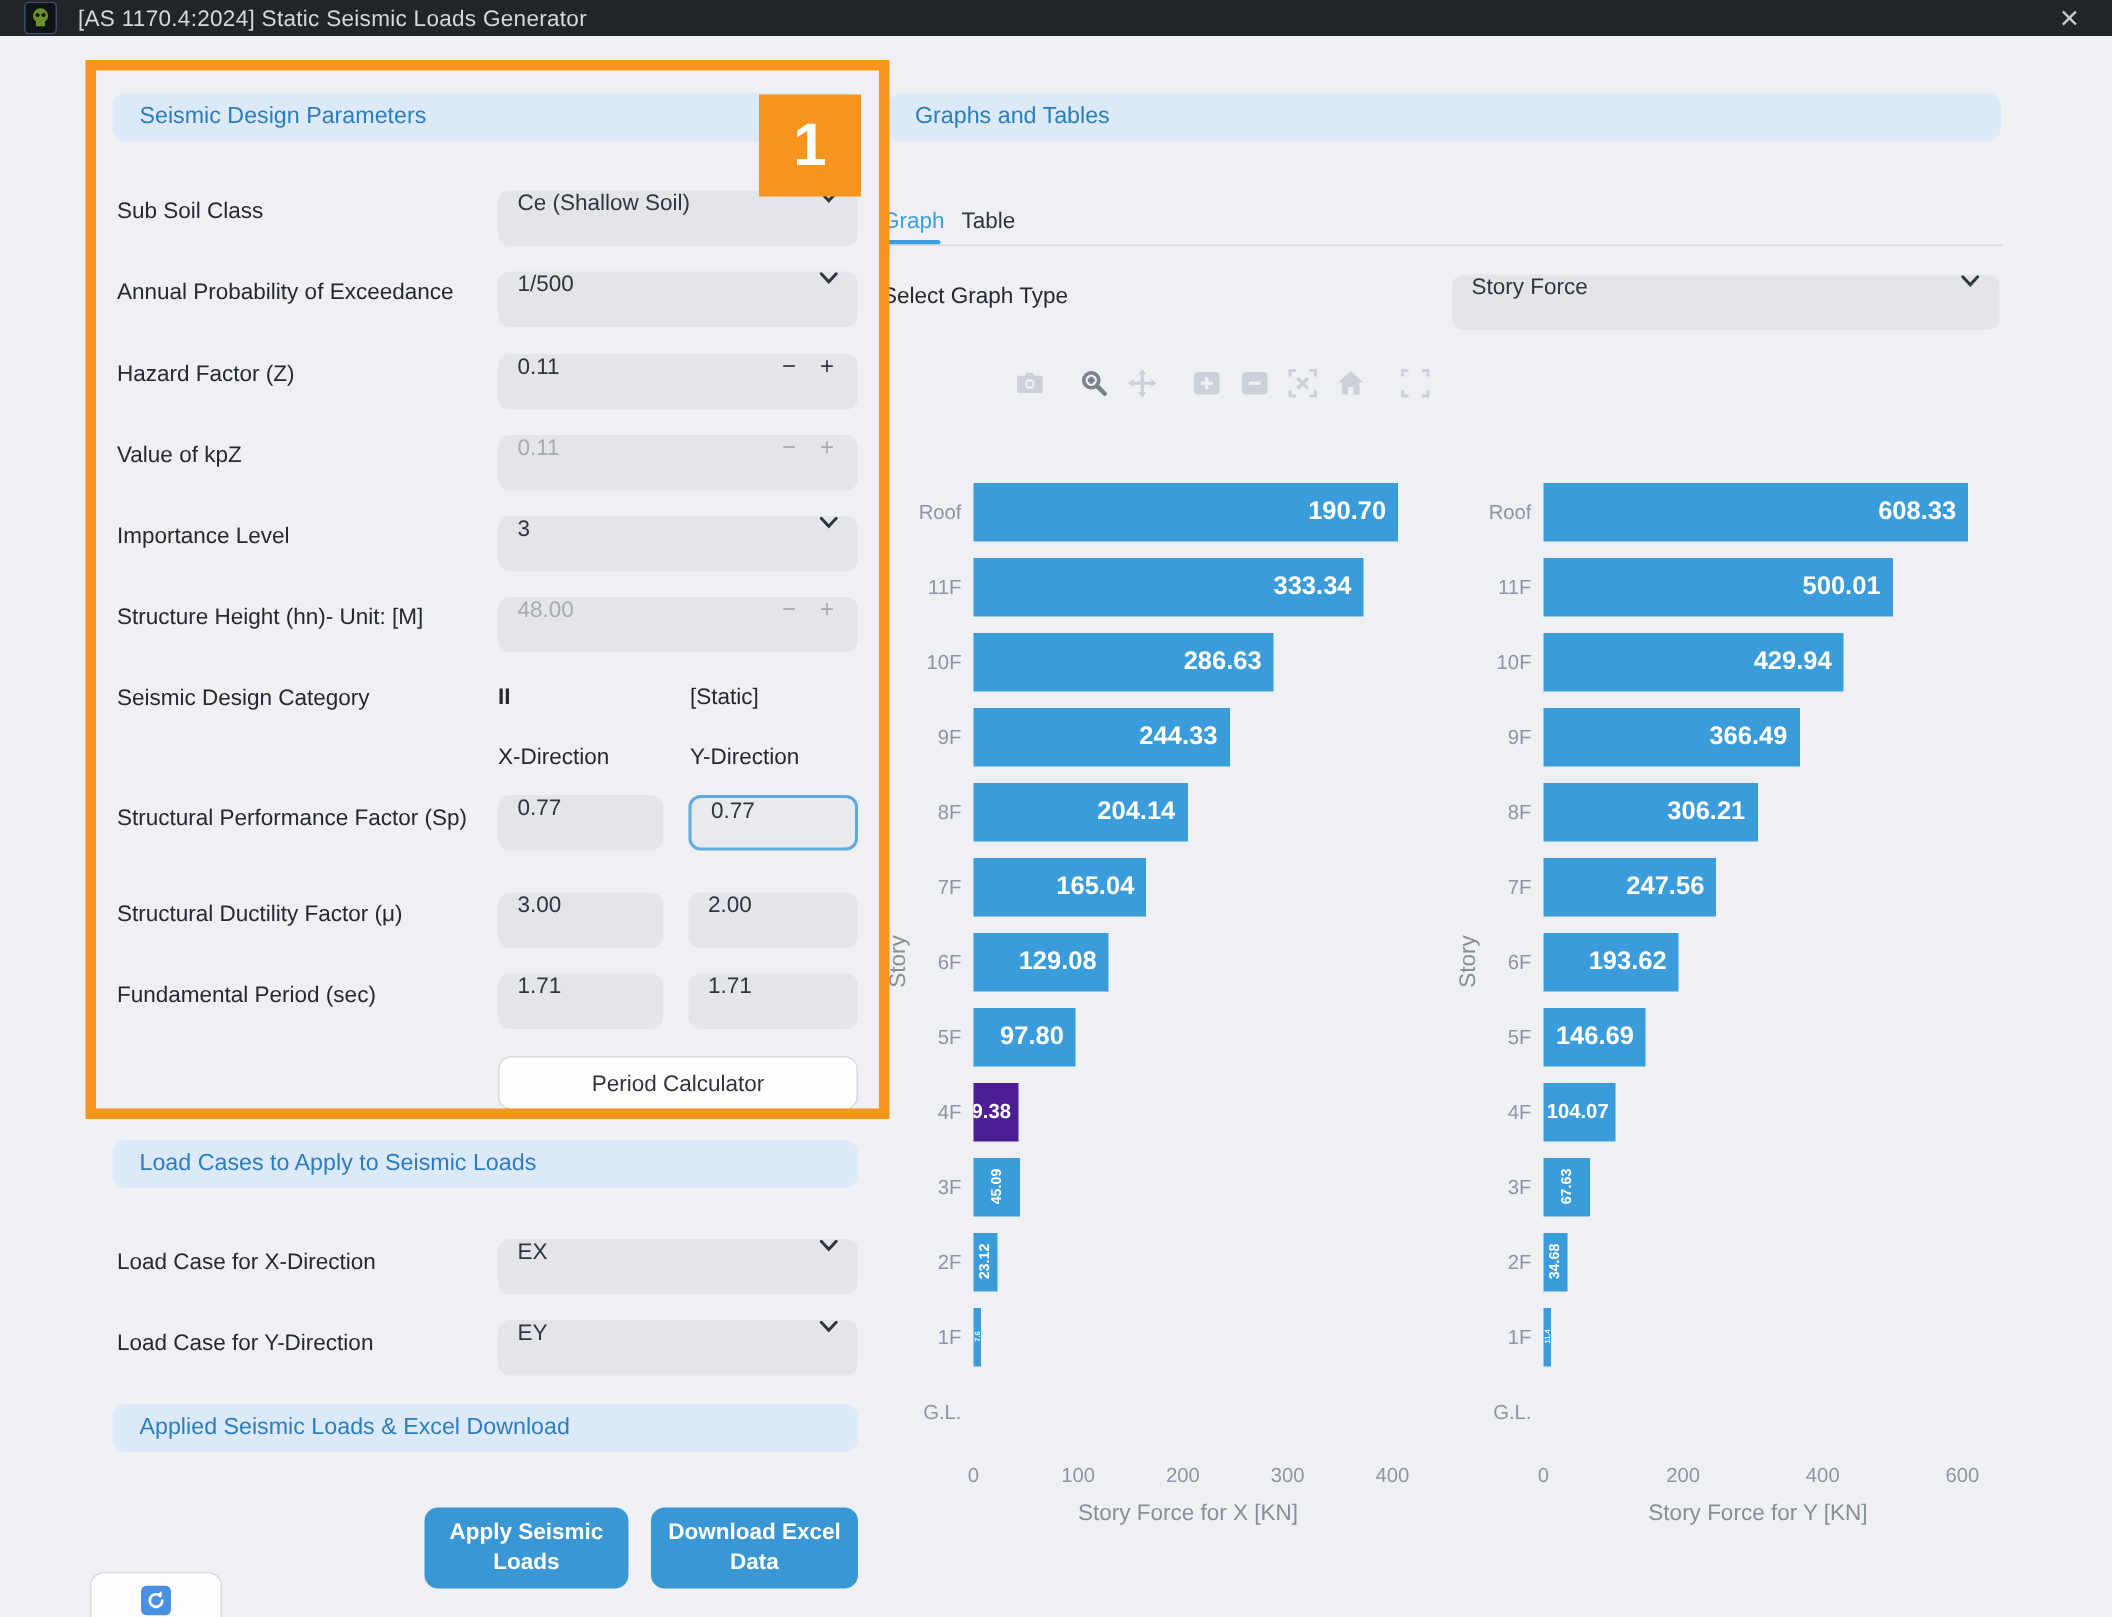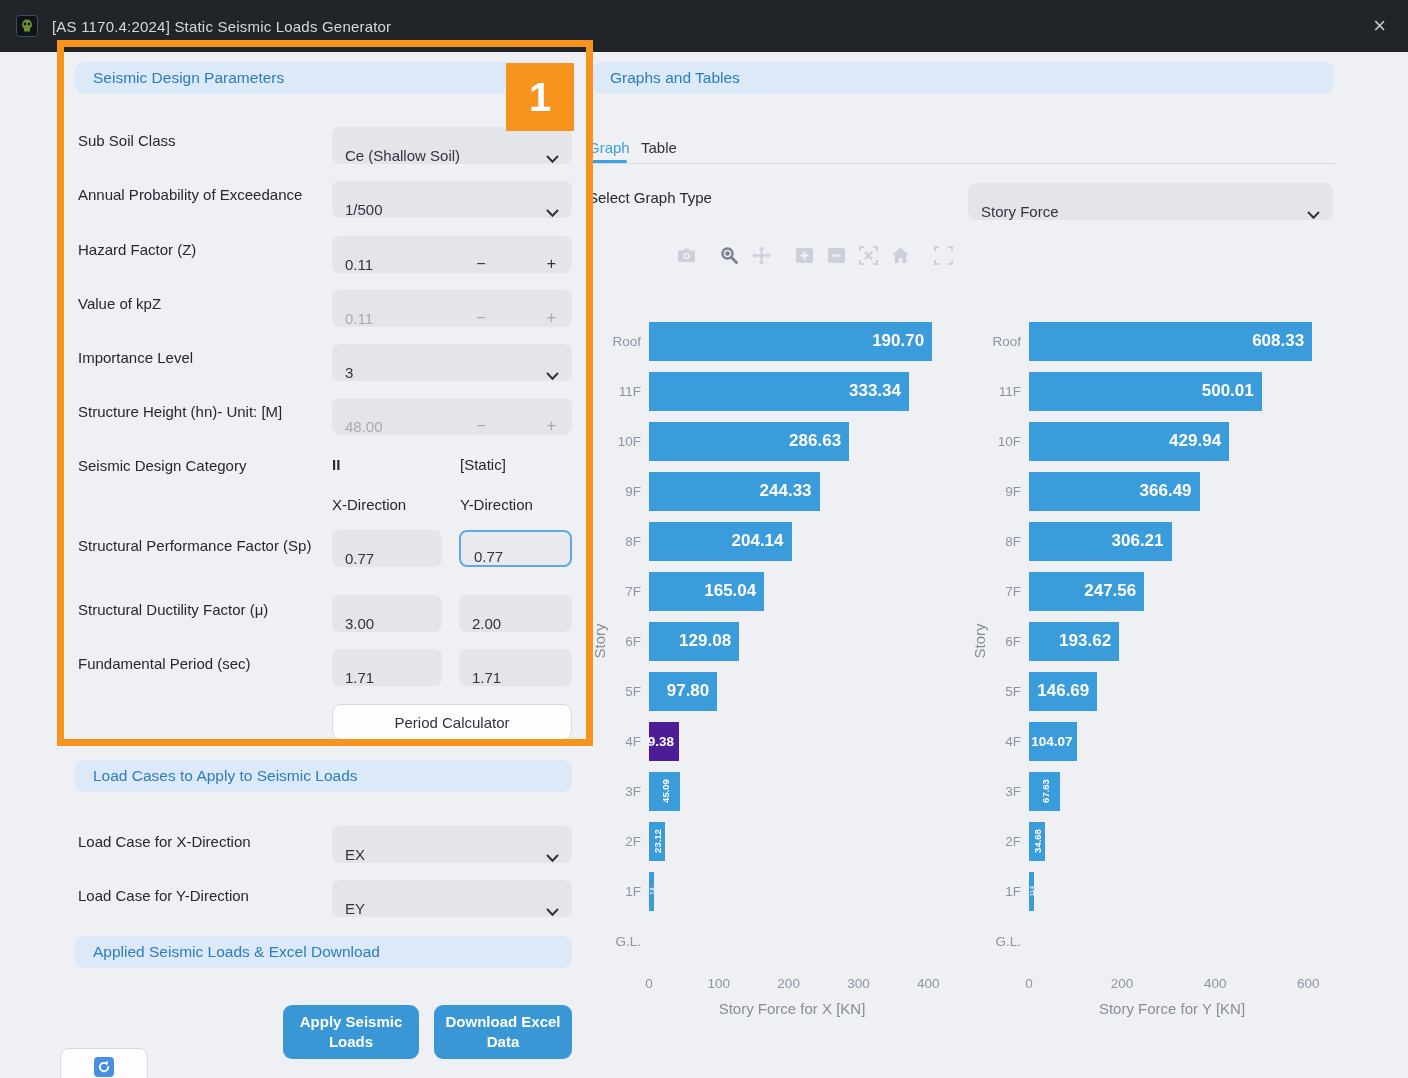--- a/index.html
+++ b/index.html
@@ -1,35 +1,35 @@
 <!DOCTYPE html>
 <html><head>
 <meta charset="utf-8">
 <style>
   html,body { margin:0; padding:0; background:#eef0f3; }
   .window { position:relative; width:1408px; height:1078px; background:#eef0f3;
             font-family:"Liberation Sans",sans-serif; overflow:hidden; }
 
   
-  .titlebar { position:absolute; left:0; top:0; width:100%; height:52px; background:#212529;
+  .titlebar { position:absolute; left:0; top:0; width:100%; height:24px; background:#212529;
               display:flex; align-items:center; box-sizing:border-box; padding:0 16px; }
   .app-icon { width:22px; height:22px; margin-right:14px; display:inline-flex; }
   .titletext { color:#d6d8da; font-size:15px; letter-spacing:.2px; }
   .closebtn { margin-left:auto; color:#c7cbd0; font-size:22px; line-height:22px; cursor:default; padding:0 6px; }
 
   
   .hdr { position:absolute; height:32px; background:#dbe9f8; border-radius:9px;
          display:flex; align-items:center; padding:0 18px; box-sizing:border-box;
          color:#2b7dbd; font-size:15.5px; }
 
   .flabel { position:absolute; left:78px; width:252px; font-size:15px; color:#262730; line-height:1.35; }
 
   .ctrl { position:absolute; height:37px; background:#e4e5e8; border-radius:8px;
-          display:flex; align-items:flex-end; padding:0 13px; box-sizing:border-box;
-          font-size:15px; color:#31333f;gap:45px; }
+          display:flex; align-items:flex-start; padding:0 13px; box-sizing:border-box;
+          font-size:15px; color:#31333f; }
   .ctrl.dd { width:240px; }
   .ctrl .val { white-space:nowrap; }
   .chev { margin-left:auto; flex:none; }
   .stepper { width:240px; }
   .stepper .minus, .stepper .plus { color:#31333f; font-size:16px; }
   .stepper .minus { margin-left:auto; padding:0 16px; }
   .stepper .plus { padding-right:3px; }
   .ctrl.disabled .val, .ctrl.disabled .minus, .ctrl.disabled .plus { color:#a7aab0; }
   .ctrl.small { width:110px; }
   .ctrl.focused { background:#e9eaed; border:2px solid #5ea9e2; }

